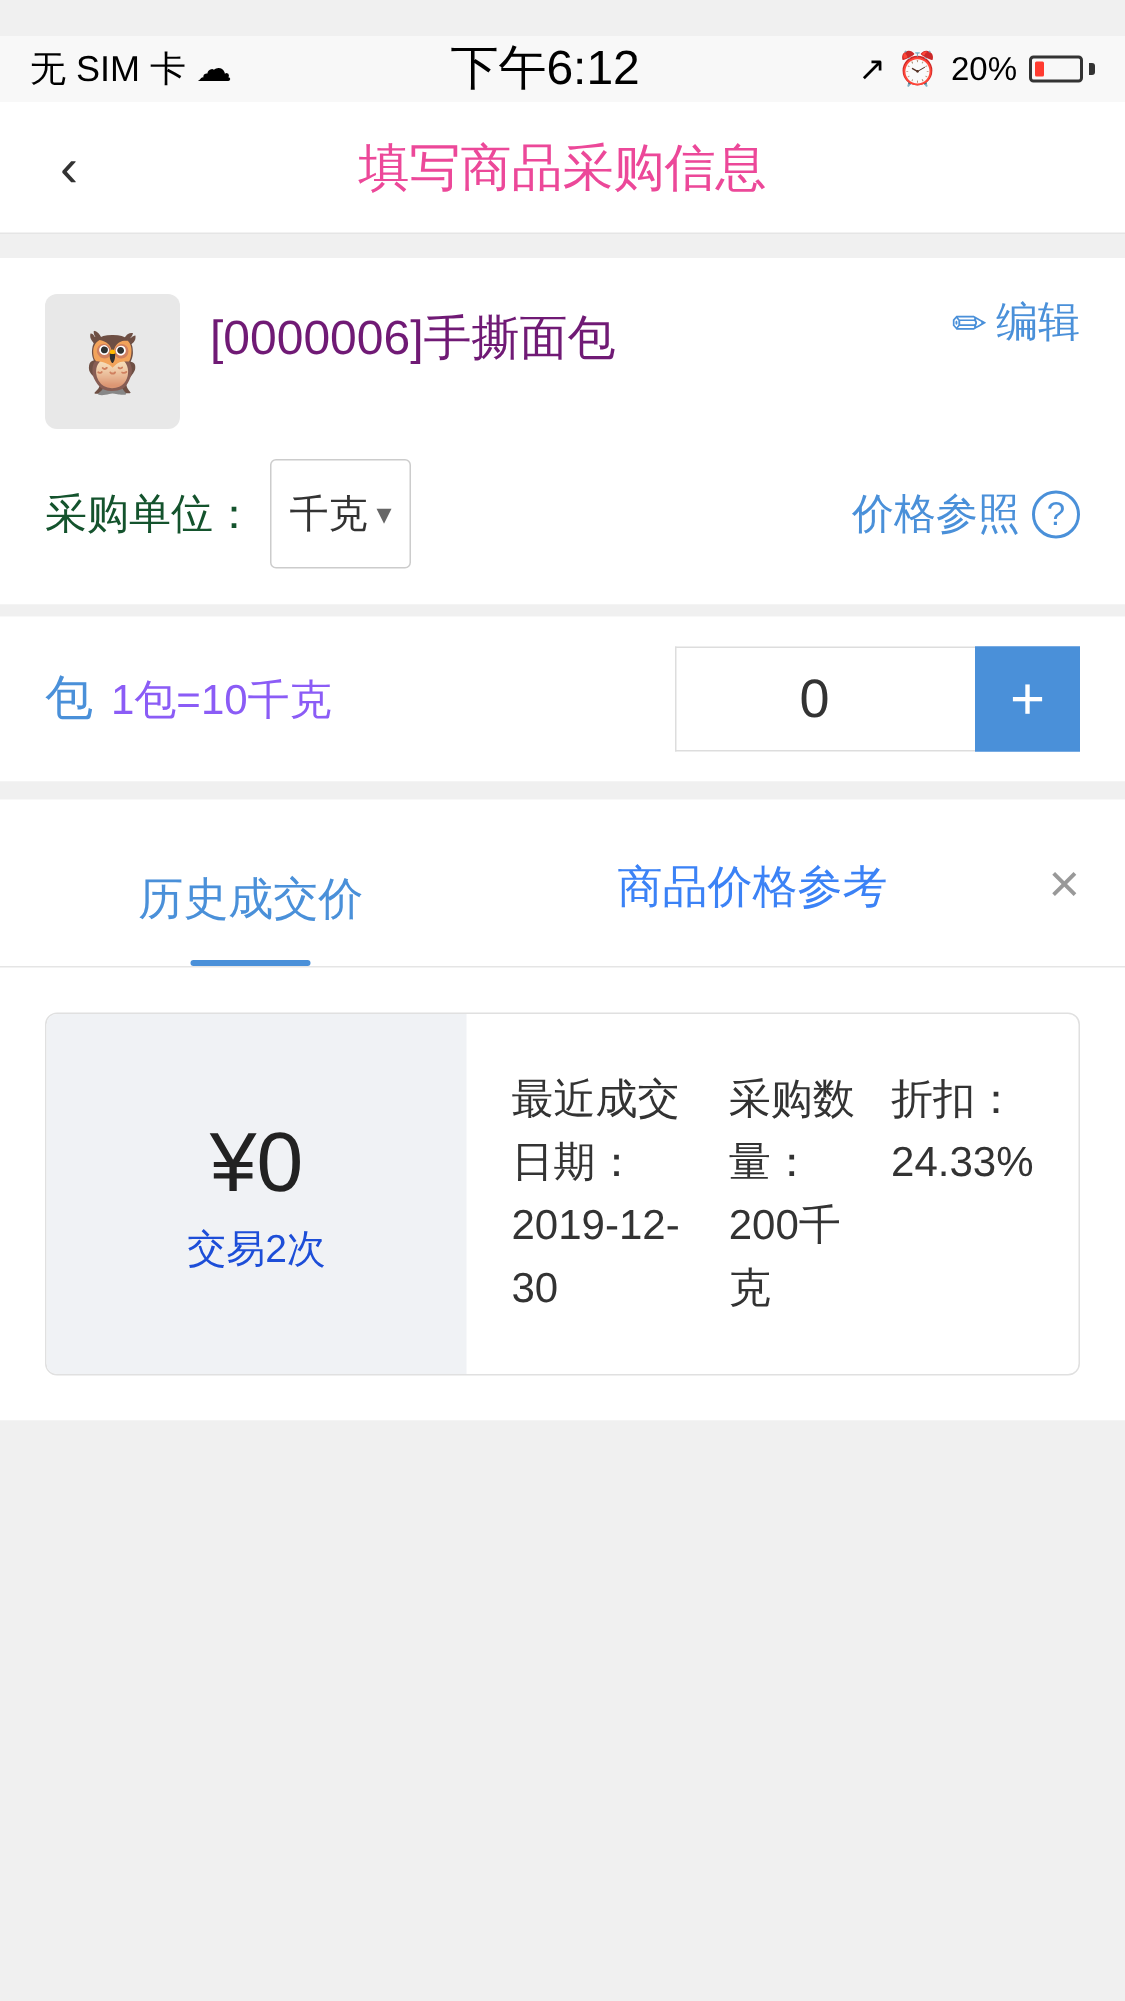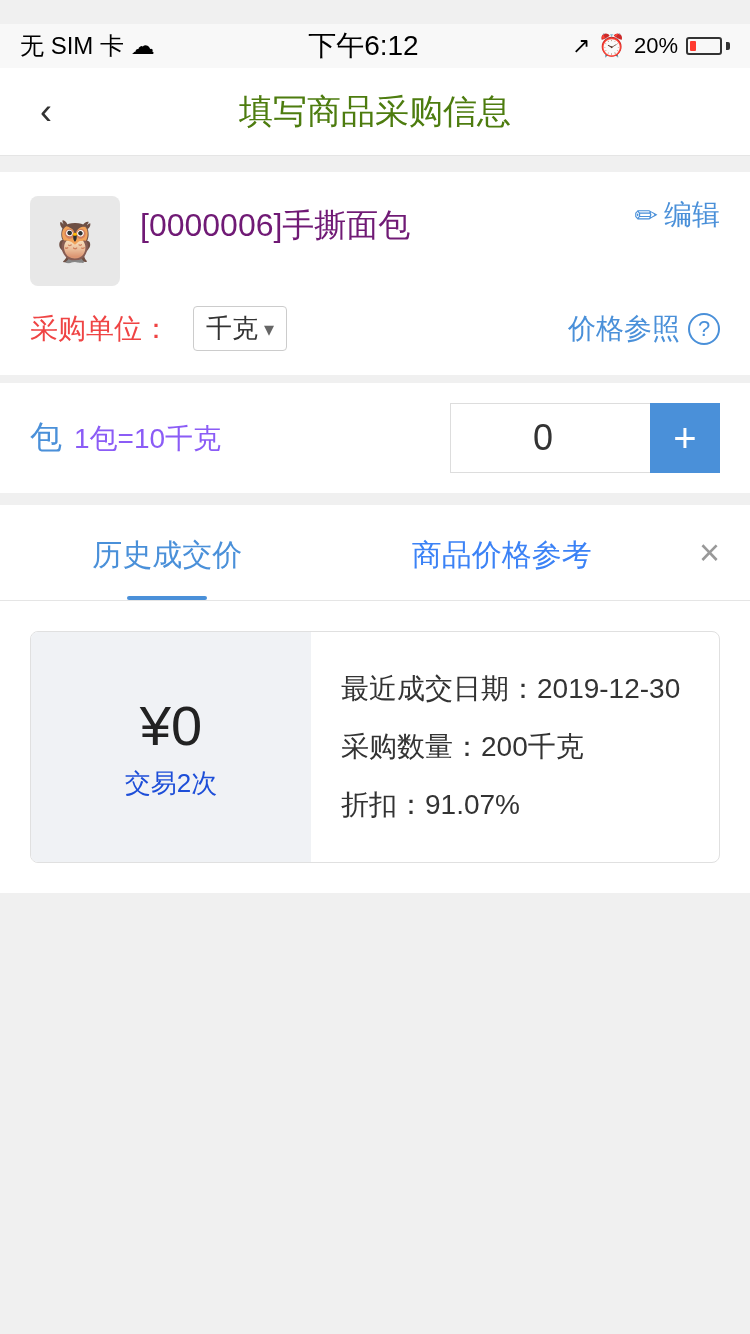--- a/index.html
+++ b/index.html
@@ -24,21 +24,21 @@
       margin-top: 24px;
     }
     .status-left {
       display: flex;
       align-items: center;
       gap: 8px;
       font-size: 24px;
       color: #000;
     }
     .status-center {
-      font-size: 28px;
+      font-size: 32px;
       font-weight: 500;
       color: #000;
     }
     .status-right {
       display: flex;
       align-items: center;
       gap: 8px;
       font-size: 22px;
       color: #000;
     }
@@ -86,21 +86,21 @@
       color: #333;
       cursor: pointer;
       padding: 10px;
     }
     .nav-title {
       position: absolute;
       left: 50%;
       transform: translateX(-50%);
       font-size: 34px;
       font-weight: 500;
-      color: #4d7c0f;
+      color: #ec4899;
     }
 
     
     .product-card {
       background: #fff;
       margin-top: 16px;
       padding: 24px 30px;
     }
     .product-header {
       display: flex;
@@ -141,31 +141,31 @@
       gap: 6px;
     }
     .purchase-row {
       display: flex;
       align-items: center;
       justify-content: space-between;
       margin-top: 10px;
     }
     .purchase-label {
       font-size: 28px;
-      color: #ef4444;
+      color: #14532d;
     }
     .unit-select {
       display: inline-flex;
       align-items: center;
       border: 1px solid #ccc;
       border-radius: 4px;
-      padding: 4px 12px;
+      padding: 18px 12px;
       font-size: 26px;
       color: #333;
-      margin-left: 23px;
+      margin-left: 10px;
     }
     .unit-arrow {
       margin-left: 6px;
       font-size: 20px;
       color: #666;
     }
     .price-ref {
       color: #4a90d9;
       font-size: 28px;
       display: flex;
@@ -261,20 +261,21 @@
       flex: 1;
       text-align: center;
       padding: 30px 0 24px;
       font-size: 30px;
       color: #3b82f6;
       position: relative;
       cursor: pointer;
     }
     .tab-item.active {
       color: #4a90d9;
+      margin-top: 16px;
     }
     .tab-item.active::after {
       content: '';
       position: absolute;
       bottom: 0;
       left: 50%;
       transform: translateX(-50%);
       width: 80px;
       height: 4px;
       background: #4a90d9;
@@ -314,21 +315,20 @@
     }
     .price-count {
       font-size: 26px;
       color: #1d4ed8;
       margin-top: 8px;
     }
     .price-right {
       flex: 1;
       padding: 36px 30px;
       display: flex;
-      flex-direction: column;
       gap: 16px;
       justify-content: center;
     }
     .price-detail-row {
       font-size: 28px;
       color: #333;
       line-height: 1.5;
     }
 
     
@@ -426,20 +426,20 @@
         <div class="price-count">交易2次</div>
       </div>
       <div class="price-right">
         <div class="price-detail-row">
           <span>最近成交日期：</span><span>2019-12-30</span>
         </div>
         <div class="price-detail-row">
           <span>采购数量：</span><span>200千克</span>
         </div>
         <div class="price-detail-row">
-          <span>折扣：</span><span>91.07%</span>
+          <span>折扣：</span><span>24.33%</span>
         </div>
       </div>
     </div>
   </div>
 </div>
 
 <div class="main-content"></div>
 
 </body></html>

